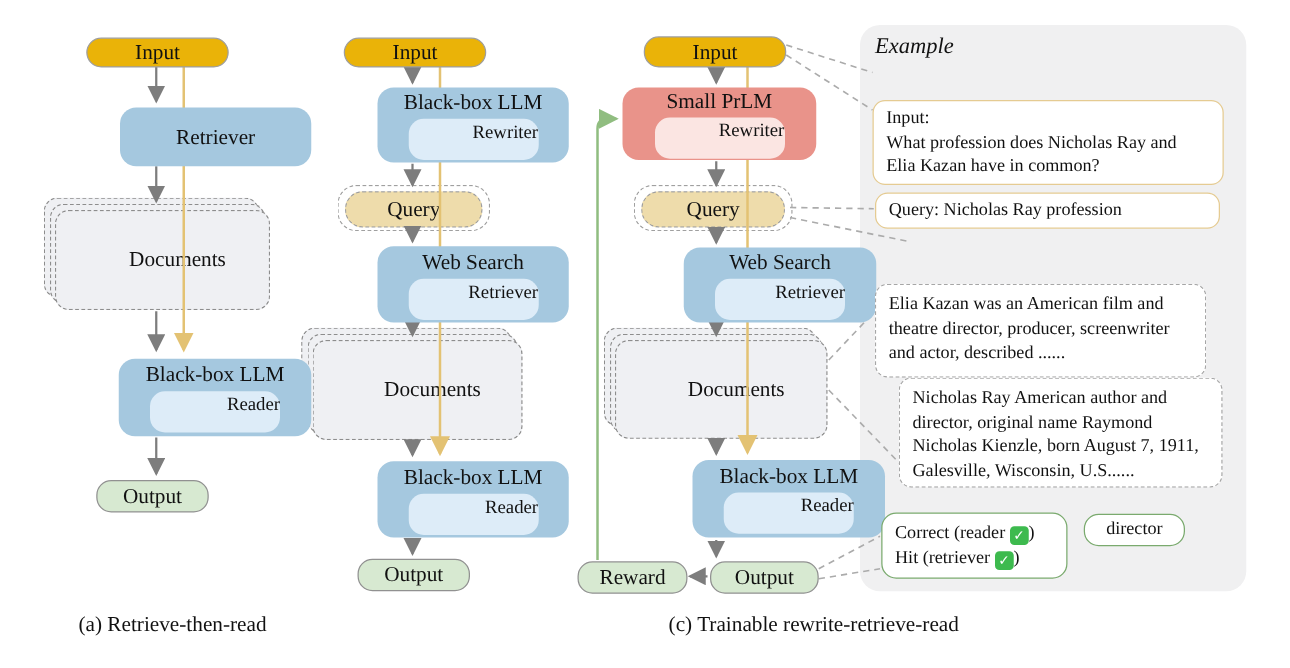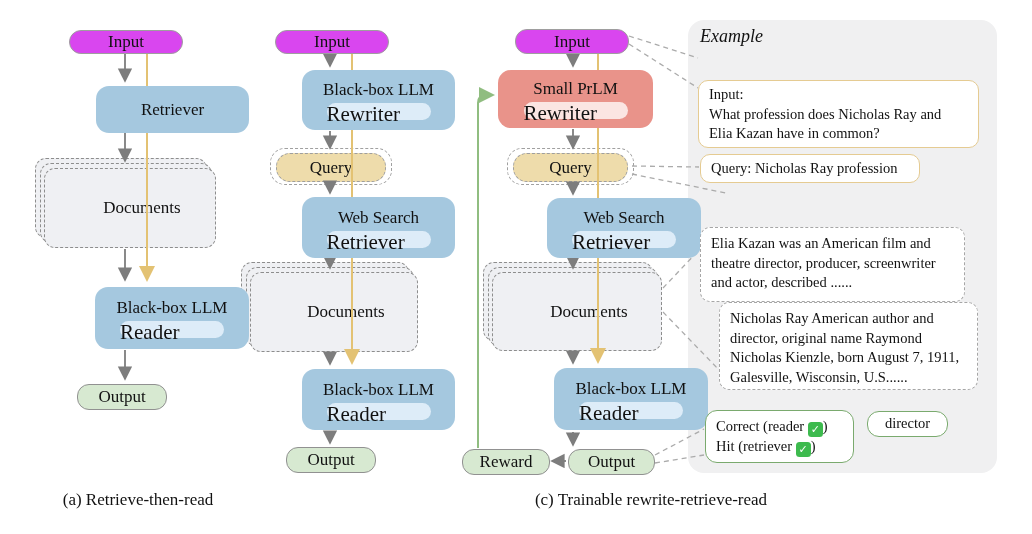--- a/index.html
+++ b/index.html
@@ -2,30 +2,30 @@
 <html><head>
 <meta charset="utf-8">
 <style>
   html,body{margin:0;padding:0;background:#fff;}
   .canvas{position:relative;width:1032px;height:534px;background:#ffffff;overflow:hidden;
           font-family:"Liberation Serif","DejaVu Serif",serif;color:#111;}
   .abs{position:absolute;}
 
   
   .pill{border-radius:12px;text-align:center;font-size:17px;z-index:3;}
-  .pill-cream{background:#d946ef;border:1.4px solid #9e9e9e;}
+  .pill-cream{background:#eab308;border:1.4px solid #9e9e9e;}
   .pill-green{background:#d7e9d1;border:1.4px solid #919191;}
 
   .box{border-radius:13px;z-index:3;display:flex;flex-direction:column;align-items:center;
        justify-content:center;gap:3px;font-size:17px;}
   .box-blue{background:#a5c8df;margin-left:48px;}
   .box-red{background:#e9938a;}
   .box-single{justify-content:center;}
-  .inner-pill{border-radius:12px;height:17px;line-height:23px;min-width:104px;
-              text-align:left;font-size:21px;}
+  .inner-pill{border-radius:12px;height:33px;line-height:23px;min-width:104px;
+              text-align:right;font-size:15px;}
   .inner-blue{background:#ddecf8;}
   .inner-red{background:#fbe5e2;}
 
   
   .doc-stack{z-index:1;}
   .doc-layer,.doc-front{position:absolute;border:1.6px dashed #8d8d8d;border-radius:11px;
                         background:#eff0f3;width:100%;height:100%;box-sizing:border-box;}
   .doc-l1{left:-9px;top:-10px;}
   .doc-l2{left:-4px;top:-5px;}
   .doc-front{left:0;top:0;display:flex;align-items:center;justify-content:center;font-size:17px;padding-left:24px;}
@@ -208,21 +208,21 @@
   <div class="abs caption" style="left:651px;top:490px;">(c) Trainable rewrite-retrieve-read</div>
 
   <div class="abs panel-title" style="left:700px;top:26px;font-style:italic;">Example</div>
 
   <div class="abs ex-box ex-tan" style="left:698px;top:52px;width:281px;height:68px;margin-top:28px;">
     <span class="ex-line">Input:</span>
     <span class="ex-line">What profession does Nicholas Ray and</span>
     <span class="ex-line">Elia Kazan have in common?</span>
   </div>
 
-  <div class="abs ex-box ex-tan ex-center" style="left:700px;top:154px;width:220px;height:29px;">
+  <div class="abs ex-box ex-tan ex-center" style="left:700px;top:154px;width:276px;height:29px;">
     <span>Query: Nicholas Ray profession</span>
   </div>
 
 
   <div class="abs ex-box ex-dash" style="left:700px;top:227px;width:265px;height:75px;padding:6px 10px;">
     <span>Elia Kazan was an American film and theatre director, producer, screenwriter and actor, described  ......</span>
   </div>
 
   <div class="abs ex-box ex-dash" style="left:719px;top:302px;width:259px;height:88px;padding:6px 10px;">
     <span>Nicholas Ray American author and director, original name Raymond Nicholas Kienzle, born August 7, 1911, Galesville, Wisconsin, U.S......</span>

